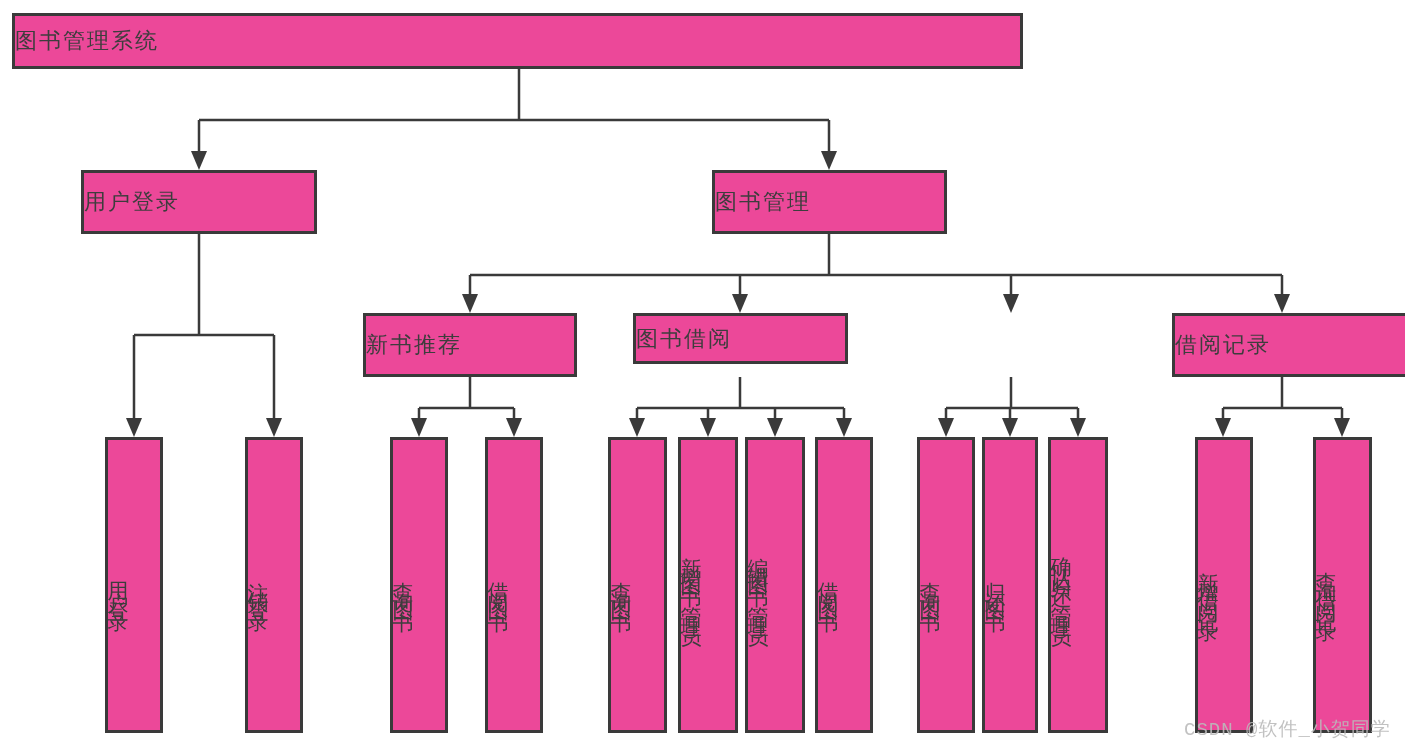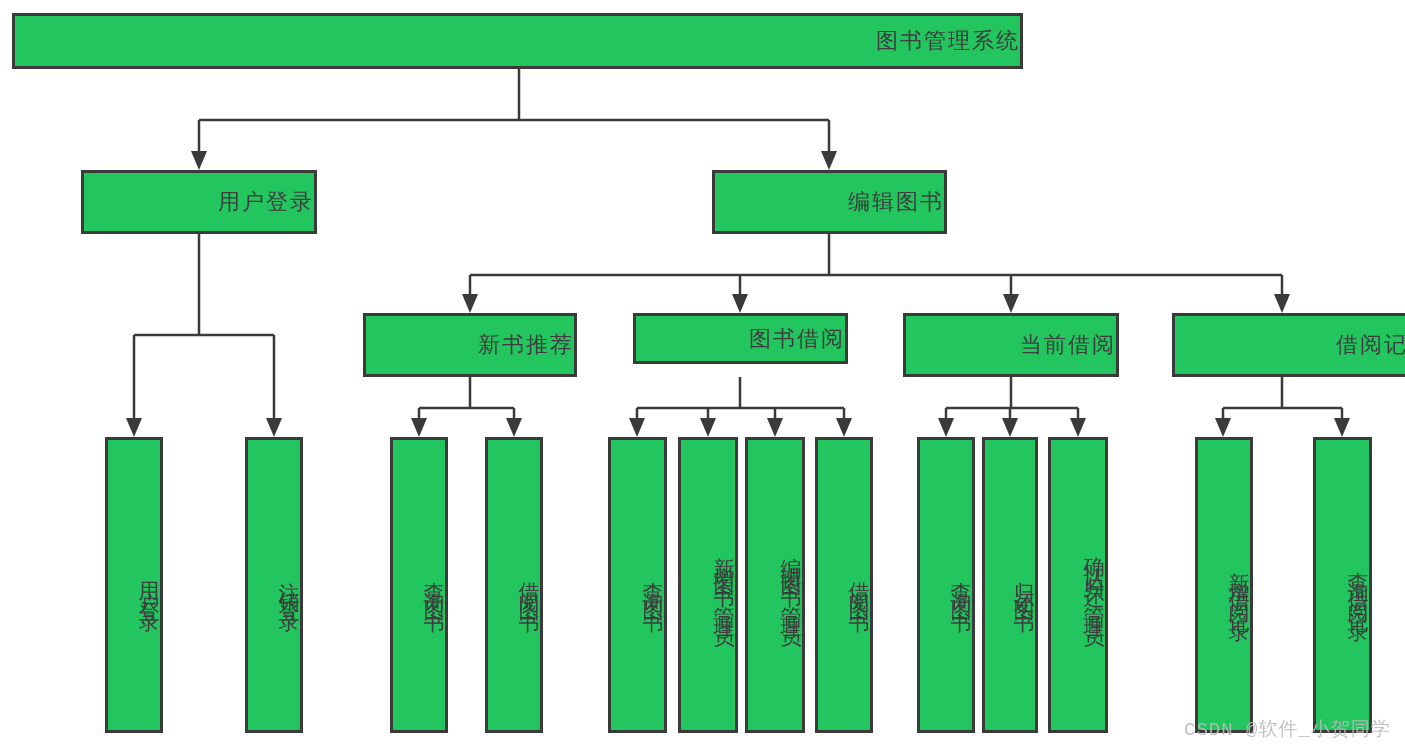--- a/index.html
+++ b/index.html
@@ -8,24 +8,24 @@
     width:1405px; height:747px;
     background:#ffffff;
     font-family:"Liberation Sans", sans-serif;
     overflow:hidden;
   }
   svg.connectors { position:absolute; left:0; top:0; z-index:1; }
   .node {
     position:absolute;
     box-sizing:border-box;
     border:3px solid #3a3a3a;
-    background:#22c55e;
+    background:#ec4899;
     display:flex;
     align-items:center;
-    justify-content:flex-end;
+    justify-content:flex-start;
     color:#3d3d3d;
     z-index:2;
   }
   .node.h .label {
     font-size:22px;
     letter-spacing:2px;
     white-space:nowrap;
   }
   .node.v .vtext {
     writing-mode:vertical-rl;
@@ -102,31 +102,28 @@
   </svg>
 
   <div class="node h" style="left:12px;top:13px;width:1011px;height:56px">
     <span class="label">图书管理系统</span>
   </div>
 
   <div class="node h" style="left:81px;top:170px;width:236px;height:64px">
     <span class="label">用户登录</span>
   </div>
   <div class="node h" style="left:712px;top:170px;width:235px;height:64px">
-    <span class="label">编辑图书</span>
+    <span class="label">图书管理</span>
   </div>
 
   <div class="node h" style="left:363px;top:313px;width:214px;height:64px">
     <span class="label">新书推荐</span>
   </div>
   <div class="node h" style="left:633px;top:313px;width:215px;height:51px">
     <span class="label">图书借阅</span>
-  </div>
-  <div class="node h" style="left:903px;top:313px;width:216px;height:64px">
-    <span class="label">当前借阅</span>
   </div>
   <div class="node h" style="left:1172px;top:313px;width:263px;height:64px">
     <span class="label">借阅记录</span>
   </div>
 
   <div class="node v" style="left:105px;top:437px;width:58px;height:296px">
     <span class="vtext">用户登录</span>
   </div>
   <div class="node v" style="left:245px;top:437px;width:58px;height:296px">
     <span class="vtext">注销登录</span>

